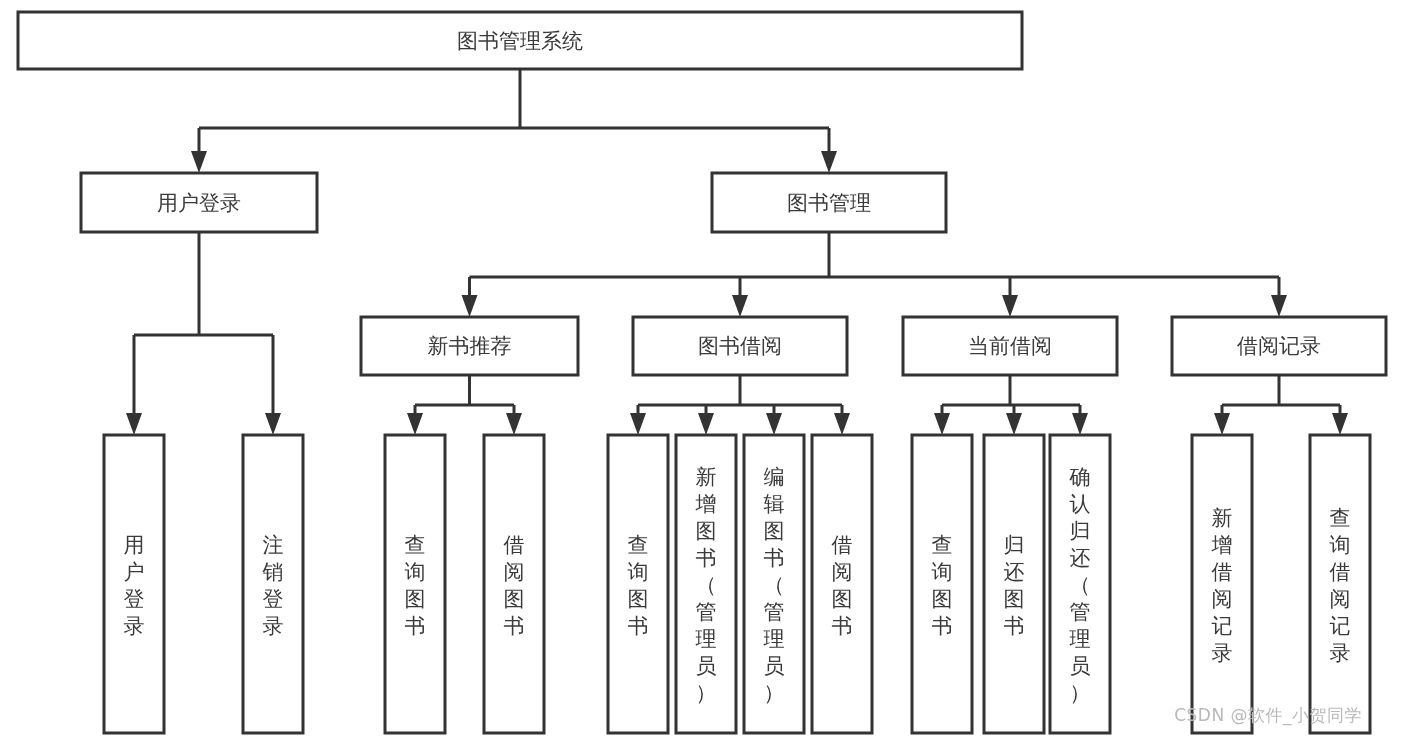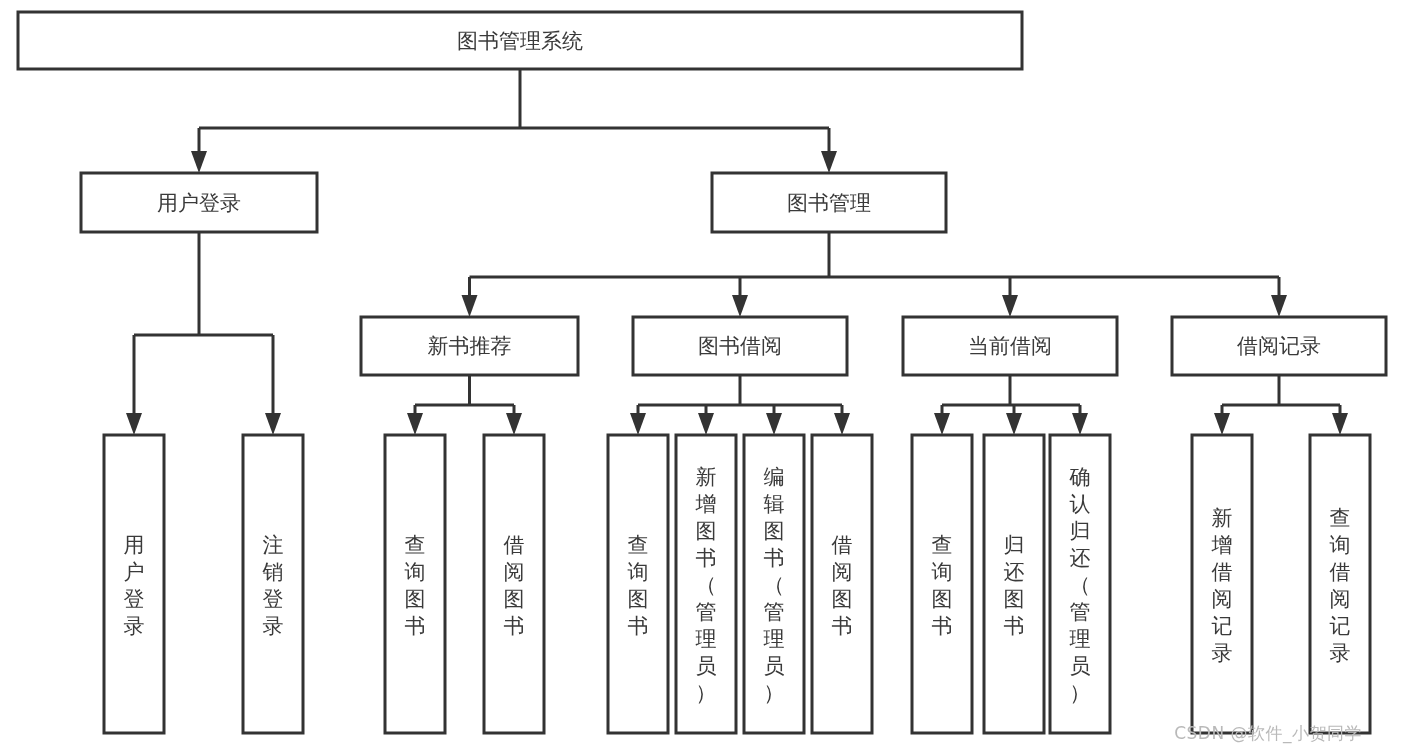--- a/index.html
+++ b/index.html
@@ -52,21 +52,21 @@
   }
   .node-label-v {
     font-family: "DejaVu Sans", "Liberation Sans", sans-serif;
     font-size: 21px;
     fill: #3a3a3a;
     text-anchor: middle;
   }
   .watermark {
     position: absolute;
     right: 10px;
-    bottom: 2px;
+    bottom: 20px;
     font-family: "DejaVu Sans", "Liberation Sans", sans-serif;
     font-size: 17px;
     color: #b9b9b9;
     letter-spacing: 0.5px;
     white-space: nowrap;
     pointer-events: none;
   }
 </style>
 </head>
 <body>

